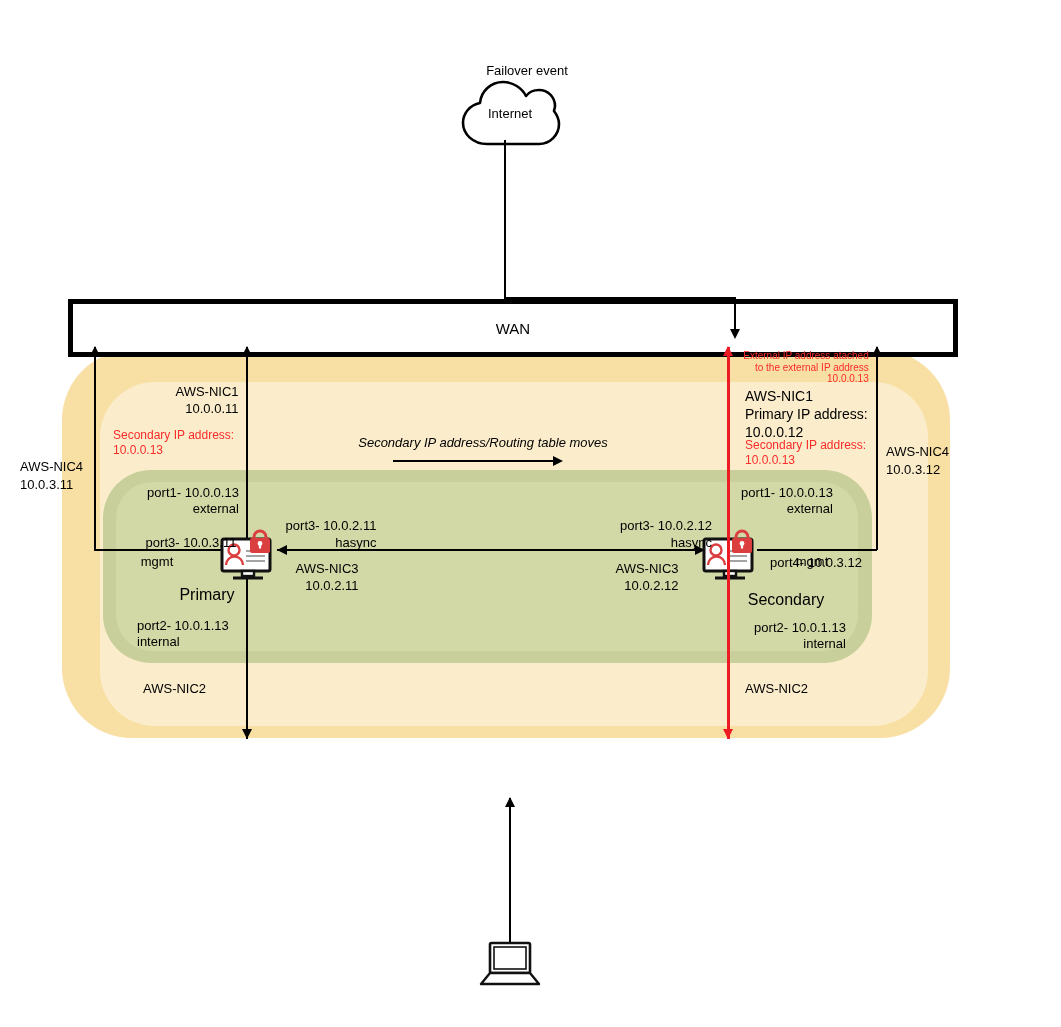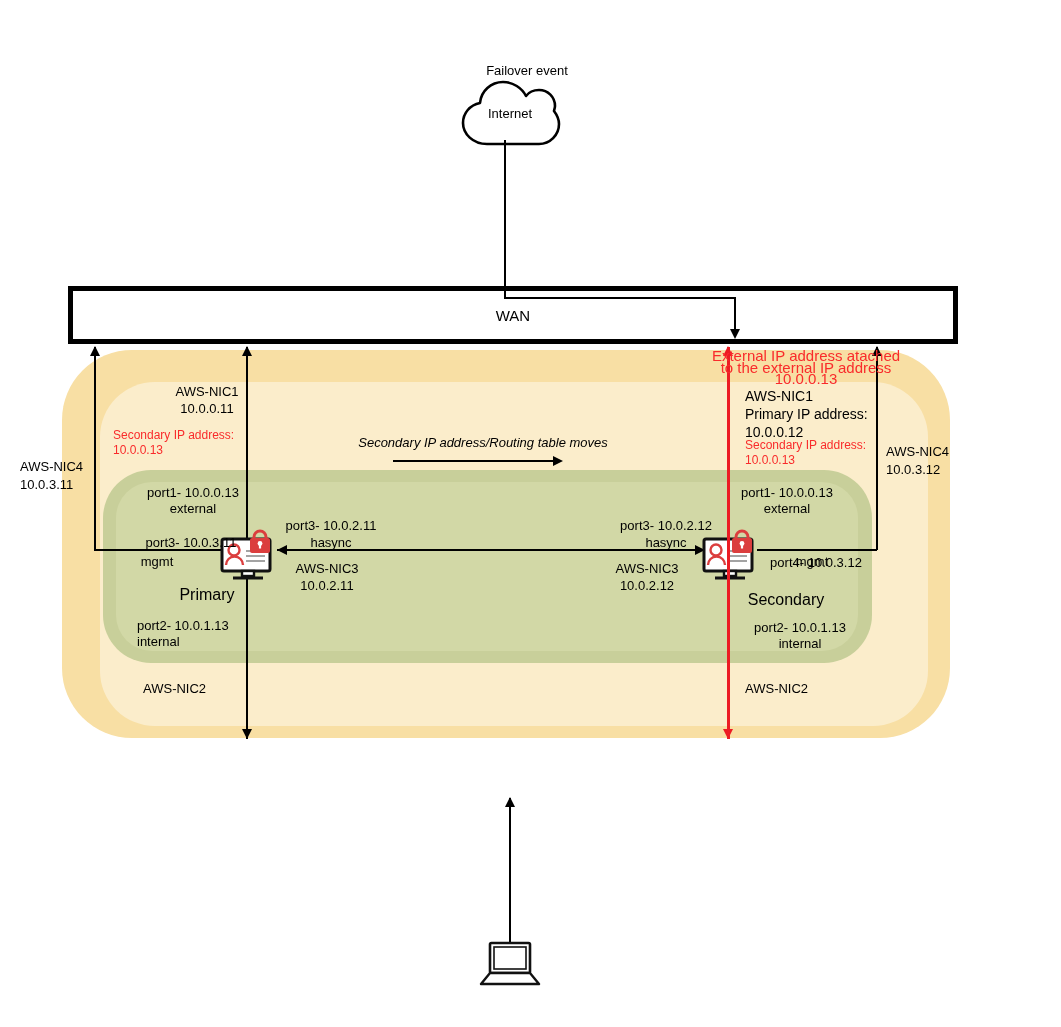--- a/index.html
+++ b/index.html
@@ -5,24 +5,24 @@
   :root{
     --gold:#F8DFA4; --cream:#FBEDCB; --green1:#C8CF9A; --green2:#D2D8A6;
     --red-line:#EC1C24; --red-text:#F92B2B; --icon-red:#DB3E3E; --black:#000000;
   }
   *{margin:0;padding:0;box-sizing:border-box;}
   html,body{background:#fff;}
   #stage{position:relative;width:1061px;height:1027px;background:#fff;overflow:hidden;
     font-family:"Liberation Sans", sans-serif;color:#000;}
   .abs{position:absolute;}
   .lbl{position:absolute;font-size:13px;line-height:17px;white-space:nowrap;}
-  .ctr{transform:translateX(-50%);text-align:center;}
+  .ctr{transform:translateX(-50%);text-align:right;}
   .red{color:var(--red-text);}
   .sm{font-size:12px;line-height:15px;}
-  .tiny{font-size:15px;line-height:11.5px;}
+  .tiny{font-size:10px;line-height:11.5px;}
   .big{font-size:16px;line-height:20px;}
   .barlbl{font-size:15px;}
   .hline{position:absolute;height:2px;background:var(--black);}
   .vline{position:absolute;width:2px;background:var(--black);}
   .vline.redl{background:var(--red-line);width:3px;}
   .ah{position:absolute;width:0;height:0;}
   .ah.up{border-left:5px solid transparent;border-right:5px solid transparent;border-bottom:10px solid var(--black);}
   .ah.down{border-left:5px solid transparent;border-right:5px solid transparent;border-top:10px solid var(--black);}
   .ah.aleft{border-top:5px solid transparent;border-bottom:5px solid transparent;border-right:10px solid var(--black);}
   .ah.aright{border-top:5px solid transparent;border-bottom:5px solid transparent;border-left:10px solid var(--black);}
@@ -36,21 +36,21 @@
 </head>
 <body>
 
 <div id="stage">
 
   <div class="zone z1" style="left:62px;top:350px;width:888px;height:388px;border-radius:70px;background:var(--gold);"></div>
   <div class="zone z1" style="left:100px;top:382px;width:828px;height:344px;border-radius:55px;background:var(--cream);"></div>
   <div class="zone z1" style="left:103px;top:470px;width:769px;height:193px;border-radius:48px;background:var(--green1);"></div>
   <div class="zone z1" style="left:116px;top:482px;width:742px;height:169px;border-radius:36px;background:var(--green2);"></div>
 
-  <div class="bar z2" style="top:286px;">
+  <div class="bar z2" style="top:299px;">
     <span class="barlbl">WAN</span>
   </div>
 
   <div class="lbl ctr z5" style="left:527px;top:62px;">Failover event</div>
   <svg class="abs z2" style="left:458px;top:78px;" width="104" height="72" viewBox="0 0 104 72">
     <path d="M29,66 C15,66 5,56 5,45 C5,35 12,27 22,25 C23,13 33,4 45,4 C55,4 64,10 68,18 C71,14 76,12 81,12 C90,12 97,19 97,28 C97,30 96,32 96,33 C99,37 101,41 101,46 C101,57 92,66 81,66 Z" fill="#fff" stroke="#000" stroke-width="2.6" stroke-linejoin="round"></path>
   </svg>
   <div class="lbl ctr z5" style="left:510px;top:105px;font-size:13px;">Internet</div>
 
   <div class="vline z3" style="left:504px;top:140px;height:158px;"></div>

